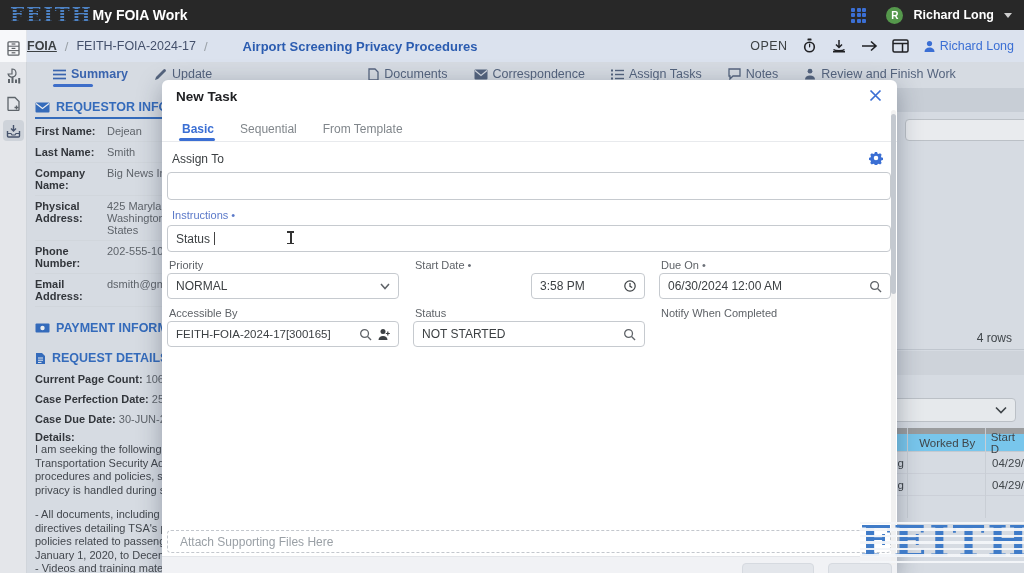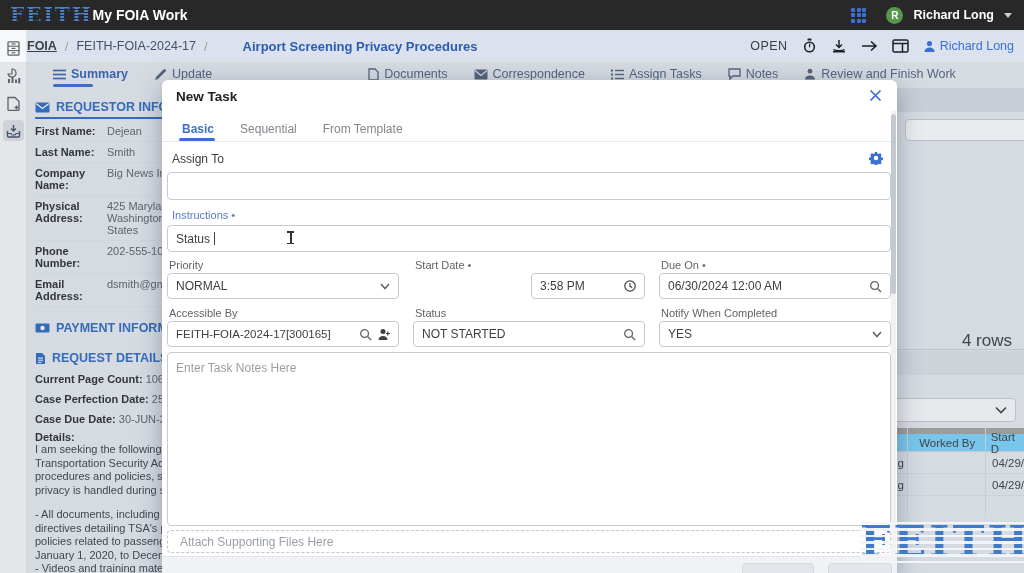--- a/index.html
+++ b/index.html
@@ -49,21 +49,21 @@
   .kv-row { display:flex; border-bottom:1px solid #e2e5ea; padding:4px 0; }
   .kv-label { width:72px; font-weight:bold; color:#2d2f33; flex:none; }
   .kv-value { color:#5f6368; white-space:pre-line; }
   .rd-line { margin-top:8px; }
   .rd-line b { color:#2d2f33; }
   .pre { white-space:pre-line; line-height:13.5px; color:#3f4247; }
 
   
   .rp-band1 { left:897px; top:88px; width:127px; height:24px; background:#d8dce3; z-index:5; }
   .rp-input { left:905px; top:119px; width:130px; height:22px; background:#fdfdfe; border:1px solid #c9ccd1; border-radius:4px; z-index:5; }
-  .rp-rows { left:897px; top:331px; width:115px; text-align:right; font-size:17px; color:#3c4043; z-index:5;padding-left:20px; }
+  .rp-rows { left:897px; top:331px; width:115px; text-align:right; font-size:12px; color:#3c4043; z-index:5;padding-left:20px; }
   .rp-div1 { left:897px; top:349px; width:127px; height:1px; background:#cfd3da; z-index:5; }
   .rp-band2 { left:897px; top:351px; width:127px; height:24px; background:#dfe2e8; z-index:5; }
   .rp-collapse { left:860px; top:398px; width:156px; height:24px; background:#fafbfc; border:1px solid #c9ccd1; border-radius:4px; z-index:5; display:flex; align-items:center; justify-content:flex-end; padding-right:8px; }
   .rp-thead { left:880px; top:428px; width:144px; height:24px; background:#7dd3fc; border-top:6px solid #a3a3a3; border-bottom:1px solid #d3d6dc; z-index:5; display:flex; align-items:center; font-size:11.5px; color:#3c4043; }
   .rp-col-sep { position:absolute; top:428px; width:1px; height:90px; background:#d9dce2; z-index:6; }
   .rp-row { position:absolute; left:880px; width:144px; height:22px; border-bottom:1px solid #dcdfe5; z-index:5; display:flex; align-items:center; font-size:11.5px; color:#3c4043; }
 
   
   .backdrop { left:0; top:62px; width:1024px; height:511px; background:rgba(90,103,125,0.12); z-index:40; }
 
@@ -448,28 +448,21 @@
         <path d="M9.8 3.5v4M7.8 5.5h4" stroke="#3c4043" stroke-width="1.2"></path>
       </svg>
   </div>
   <div class="m-box" style="left:251px; top:241px; width:232px; height:26px;">
     <span class="grow">NOT STARTED</span>
     <svg width="13" height="13" viewBox="0 0 14 14">
         <circle cx="6" cy="6" r="4.2" fill="none" stroke="#5f6368" stroke-width="1.4"></circle>
         <line x1="9.2" y1="9.2" x2="13" y2="13" stroke="#5f6368" stroke-width="1.4"></line>
       </svg>
   </div>
-  <div class="m-box" style="left:497px; top:241px; width:232px; height:26px;">
-    <span class="grow">YES</span>
-    <svg width="10" height="7" viewBox="0 0 10 7">
-        <path d="M1 1 5 5.5 9 1" stroke="#5f6368" stroke-width="1.5" fill="none"></path>
-      </svg>
-  </div>
-
-  <div class="m-notes">Enter Task Notes Here</div>
+
 
   <div class="m-attach">Attach Supporting Files Here</div>
 
   <div class="m-footer">
     <div class="fbtn" style="left:580px; width:72px;"></div>
     <div class="fbtn" style="left:666px; width:64px;"></div>
   </div>
 
   <div class="m-scroll">
       <div class="thumb"></div>

